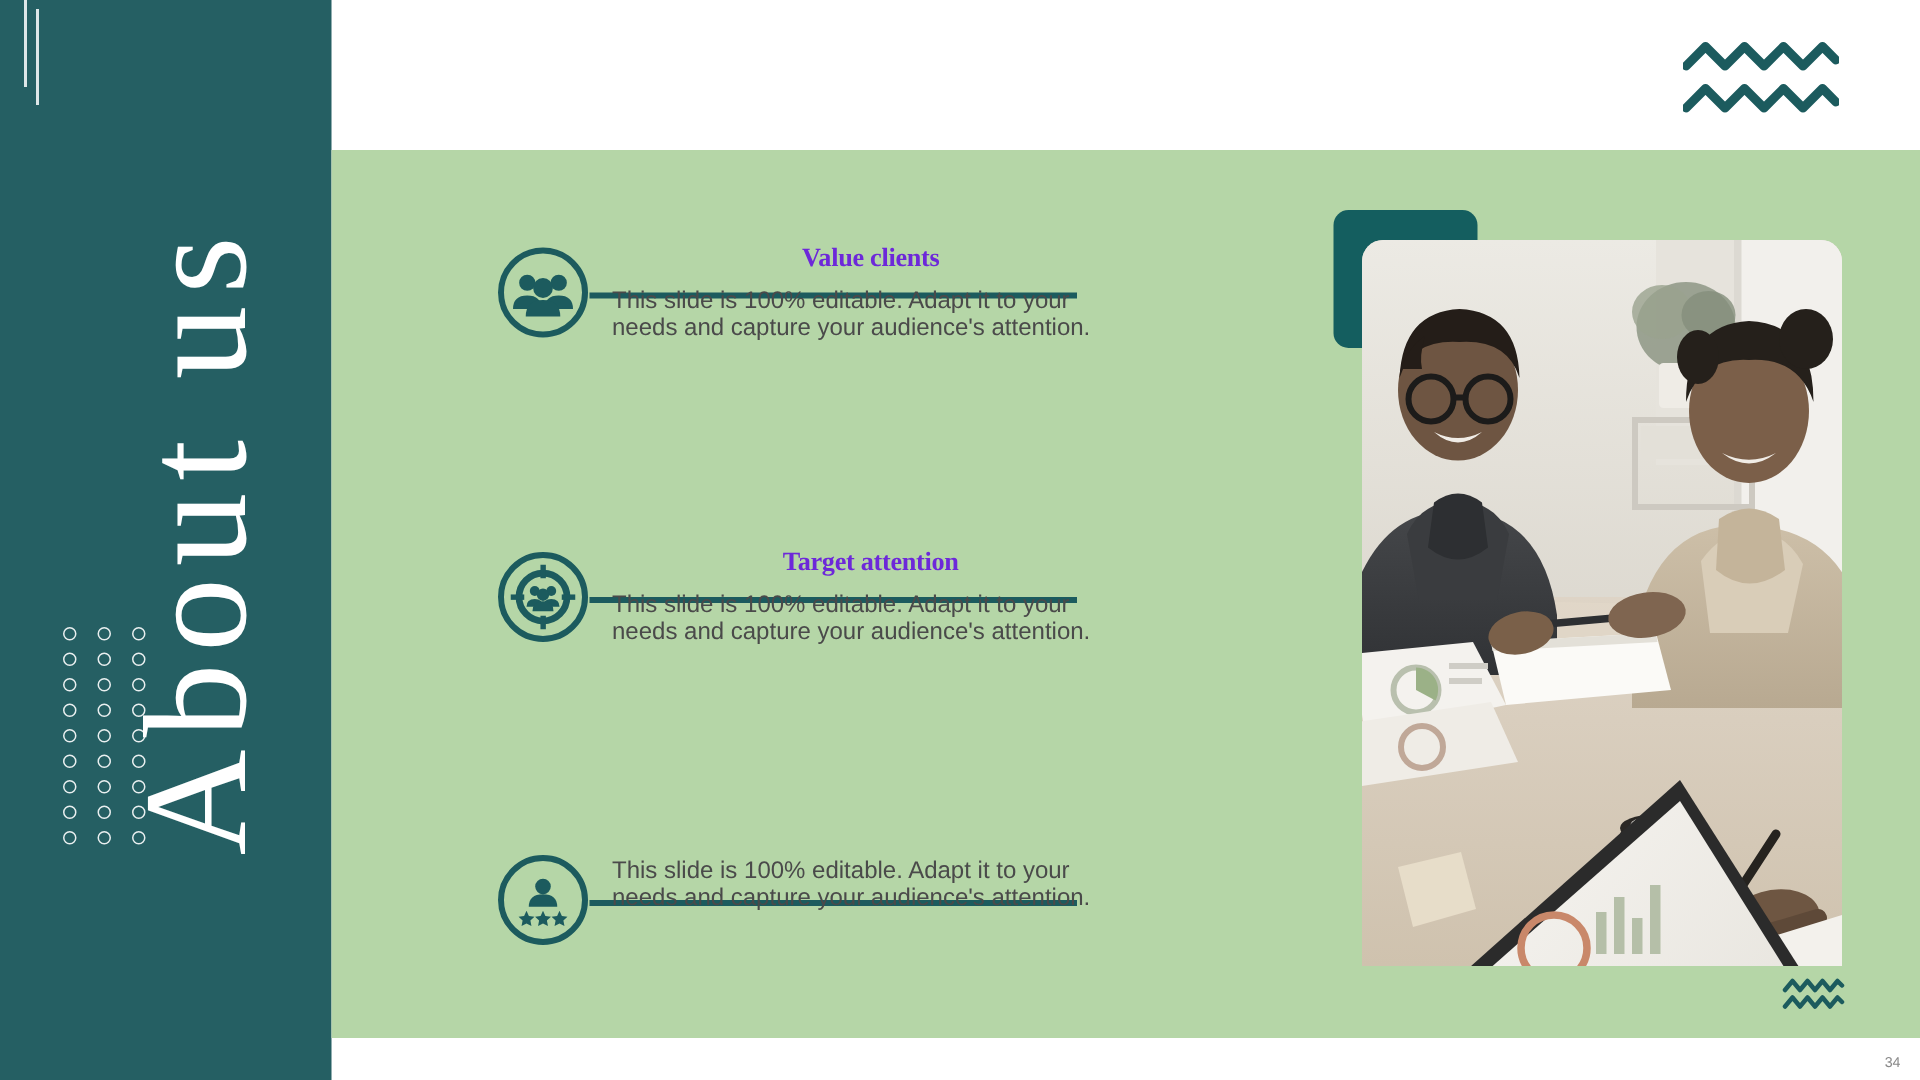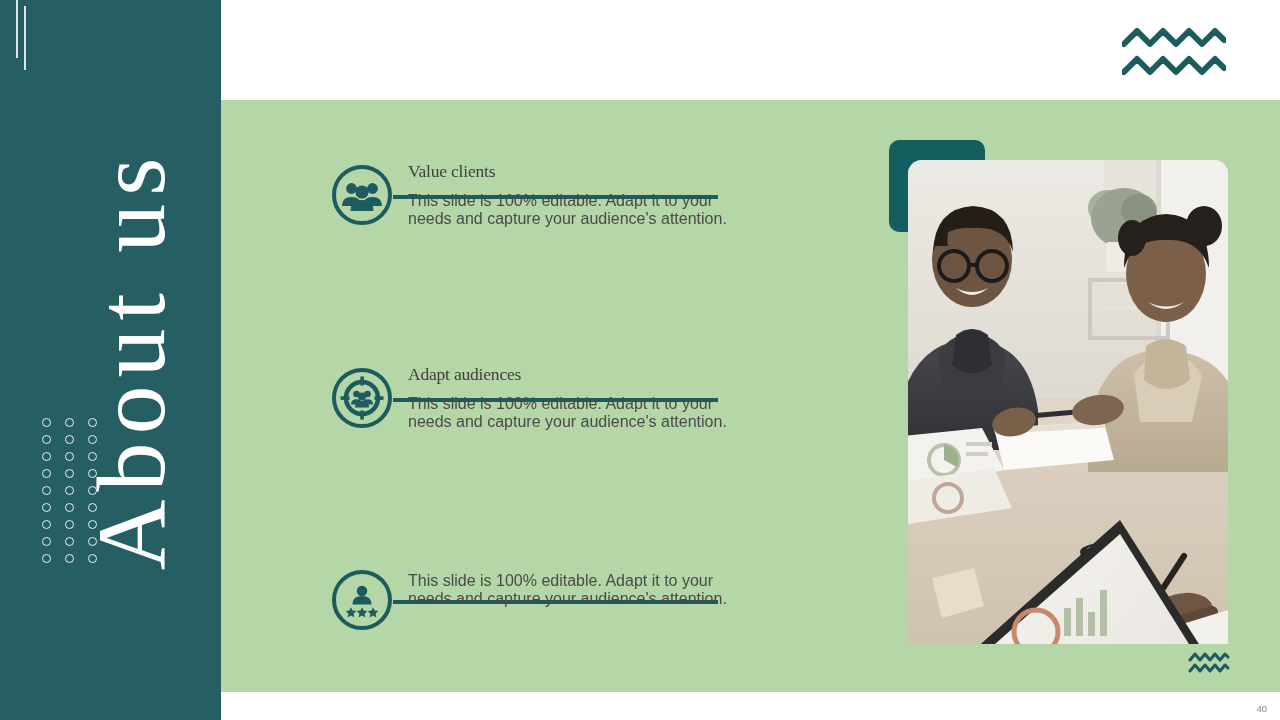--- a/index.html
+++ b/index.html
@@ -106,26 +106,27 @@
     width: 62px; height: 62px;
   }
   .f-body {
     position: absolute;
     left: 77px;
     top: -3px;
     width: 345px;
   }
   .f-title {
     font-family: "Liberation Serif", serif;
-    font-weight: normal;
+    font-weight: bold;
     font-size: 17.5px;
-    color: #404040;
+    color: #6d28d9;
     letter-spacing: -0.2px;
     margin: 0 0 4px 0;
     white-space: nowrap;
+    text-align: center;
   }
   .f-rule {
     position: absolute;
     left: 62px;
     top: 31px;
     width: 325px;
     height: 4px;
     background: #1c5b5e;
   }
   .f-desc {
@@ -252,21 +253,21 @@
       <circle cx="25.5" cy="27" r="3.3" fill="#1c5b5e"></circle>
       <circle cx="36.5" cy="27" r="3.3" fill="#1c5b5e"></circle>
       <path d="M20 37.5 q0 -5.2 5.5 -5.2 q5.5 0 5.5 5.2 z" fill="#1c5b5e"></path>
       <path d="M31 37.5 q0 -5.2 5.5 -5.2 q5.5 0 5.5 5.2 z" fill="#1c5b5e"></path>
       <circle cx="31" cy="29.5" r="4.1" fill="#1c5b5e"></circle>
       <path d="M24 40.5 q0 -6.6 7 -6.6 q7 0 7 6.6 z" fill="#1c5b5e"></path>
     </svg>
   </div>
   <div class="f-rule"></div>
   <div class="f-body">
-    <p class="f-title">Adapt audiences</p>
+    <p class="f-title">Target attention</p>
     <p class="f-desc">This slide is 100% editable. Adapt it to your needs and capture your audience's attention.</p>
   </div>
 </div>
 
 <div class="feature f3">
   <div class="f-icon">
     <svg viewBox="0 0 62 62" width="62" height="62" aria-hidden="true">
       <circle cx="31" cy="31" r="28" fill="none" stroke="#1c5b5e" stroke-width="4"></circle>
       <circle cx="31" cy="22" r="5.2" fill="#1c5b5e"></circle>
       <path d="M21.5 35.5 q0 -8.4 9.5 -8.4 q9.5 0 9.5 8.4 z" fill="#1c5b5e"></path>
@@ -412,13 +413,13 @@
       <rect x="108" y="588" width="18" height="11" transform="rotate(-28 108 588)"></rect>
       <rect x="132" y="604" width="18" height="11" transform="rotate(-28 132 604)"></rect>
     </g>
 
     <ellipse cx="36" cy="672" rx="46" ry="26" fill="#cdb8a0" transform="rotate(-20 36 672)"></ellipse>
 
     <path d="M24 418 L66 408 L76 446 L34 458 Z" fill="#e7ddc9"></path>
   </svg>
 </div>
 
-<div class="page-num">40</div>
+<div class="page-num">34</div>
 
 </body></html>

